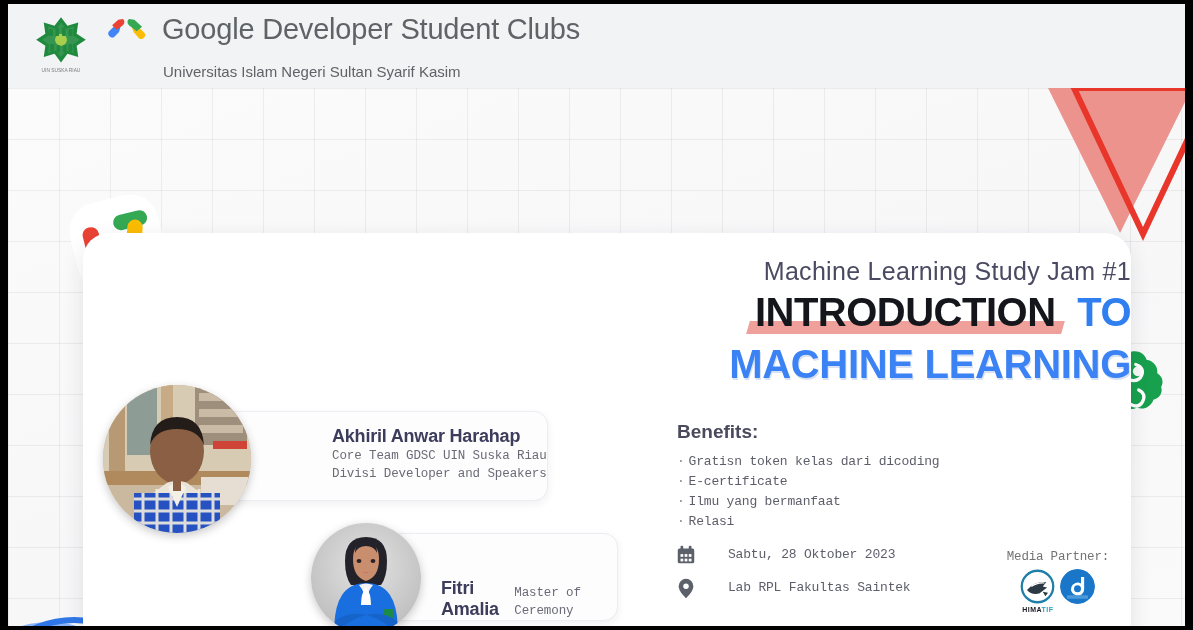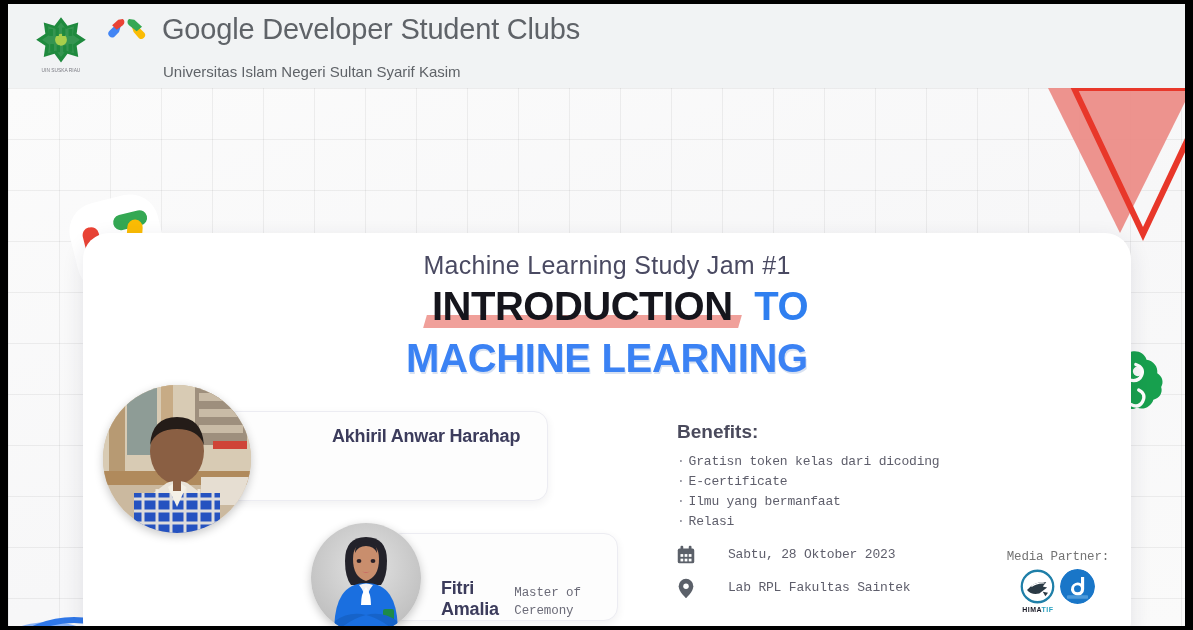--- a/index.html
+++ b/index.html
@@ -79,21 +79,21 @@
   #card {
     position: absolute; left: 75px; top: 145px;
     width: 1048px; height: 414px;
     background: #ffffff;
     border-radius: 26px;
     box-shadow: 0 7px 22px rgba(40,40,60,.11);
     overflow: hidden;
   }
 
   
-  #title-block { position: absolute; left: 0; top: 18px; width: 100%; text-align: center; }
+  #title-block { position: absolute; left: 0; top: 24px; width: 100%; text-align: right; }
   #kicker {
     font-size: 25px; color: #4a4a62; letter-spacing: .3px;
     font-family: "Liberation Sans", sans-serif;
   }
   #line2 {
     margin-top: 4px; font-size: 40px; font-weight: bold; letter-spacing: -0.5px;
     white-space: nowrap;
     padding-left: 26px;
   }
   #hl-wrap { position: relative; display: inline-block; }
@@ -272,20 +272,24 @@
             <span id="intro-word">INTRODUCTION</span>
           </span>
           <span id="to-word">TO</span>
         </div>
         <div id="line3">MACHINE LEARNING</div>
       </div>
 
 
       <div class="info-card" id="sp1-card">
         <div class="p-name">Akhiril Anwar Harahap</div>
+        <div class="p-role">
+          <div>Core Team GDSC UIN Suska Riau</div>
+          <div>Divisi Developer and Speakers</div>
+        </div>
       </div>
       <div class="avatar" id="sp1-avatar">
         <svg viewBox="0 0 148 148" width="148" height="148">
           <rect width="148" height="148" fill="#cbb99f"></rect>
           <rect x="0" y="0" width="148" height="92" fill="#d8cbb4"></rect>
           <rect x="6" y="0" width="16" height="92" fill="#b79a73"></rect>
           <rect x="24" y="0" width="30" height="70" fill="#8e9c96"></rect>
           <rect x="58" y="0" width="12" height="92" fill="#c7ab85"></rect>
           <rect x="92" y="0" width="52" height="60" fill="#9e8f7d"></rect>
           <rect x="96" y="8" width="44" height="8" fill="#c9bba6"></rect>

